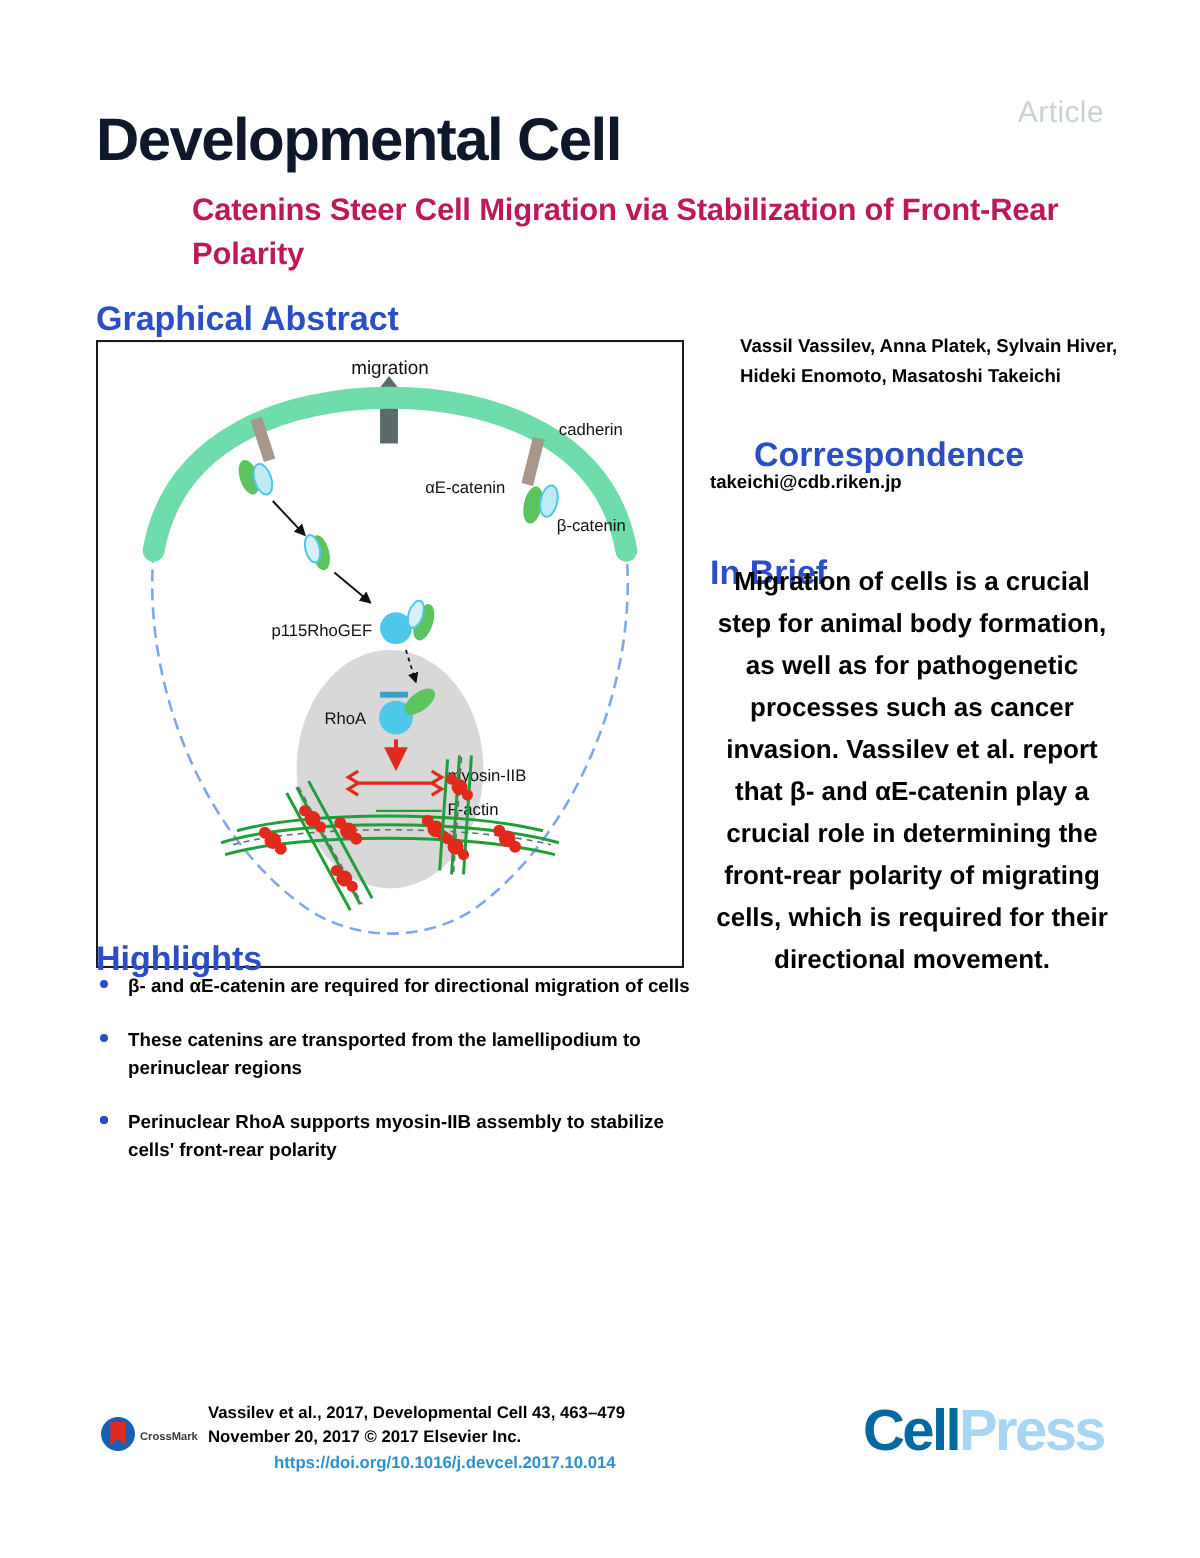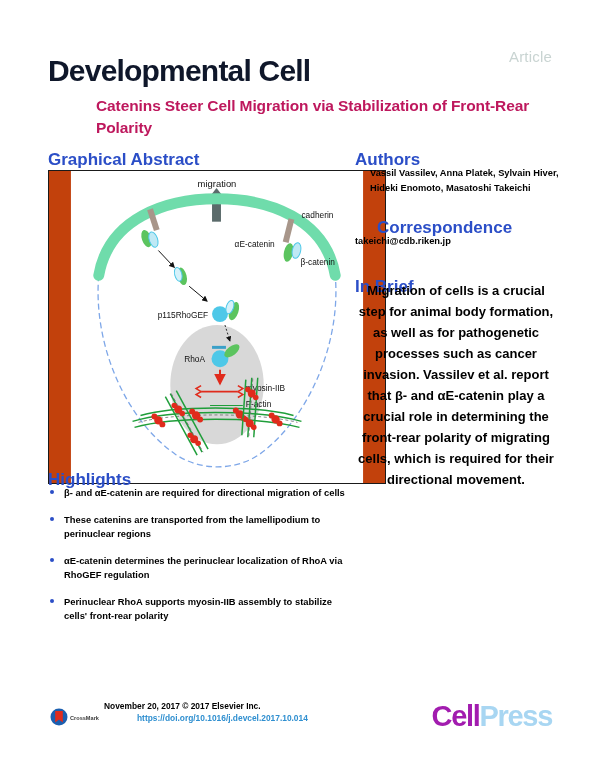--- a/index.html
+++ b/index.html
@@ -61,24 +61,24 @@
     font-weight: bold;
     letter-spacing: 0px;
   }
 
   
   #ga-head { position: absolute; left: 48px; top: 150px; }
   .ga-box {
     position: absolute;
     left: 48px;
     top: 170px;
-    width: 338px;
+    width: 294px;
     height: 314px;
     border: 1.6px solid #1a1a1a;
-    background: #c2410c;
+    background: #737373;
     box-sizing: border-box;
     overflow: hidden;
   }
   .ga-box svg { display:block; width:100%; height:100%; }
 
   
   .rcol { position: absolute; left: 355px; width: 200px; }
   #authors-head { top: 150px; }
   .authors-body {
     position: absolute;
@@ -162,21 +162,21 @@
   }
   .cellpress {
     position: absolute;
     right: 48px;
     top: 702px;
     font-size: 29px;
     font-weight: bold;
     letter-spacing: -1.3px;
     line-height: 1;
   }
-  .cp-dark { color: #a21caf; }
+  .cp-dark { color: #0369a1; }
   .cp-light { color: #a8d6f2; }
 </style>
 </head>
 <body>
 
 <div class="page">
 
   <div class="article-tag">Article</div>
 
   <div class="journal-title">Developmental Cell</div>
@@ -316,21 +316,20 @@
             <circle cx="178" cy="220" r="2.8"></circle>
             <circle cx="186" cy="228" r="2.8"></circle>
           <circle cx="180" cy="254" r="4"></circle>
             <circle cx="176" cy="250" r="2.8"></circle>
             <circle cx="184" cy="258" r="2.8"></circle>
         </g>
       </g>
     </svg>
   </div>
 
-  <div class="sec-head rcol" id="authors-head">Authors</div>
   <div class="authors-body">Vassil Vassilev, Anna Platek, Sylvain Hiver, Hideki Enomoto, Masatoshi Takeichi</div>
 
   <div class="sec-head rcol" id="corr-head">Correspondence</div>
   <div class="corr-body">takeichi@cdb.riken.jp</div>
 
   <div class="sec-head rcol" id="brief-head">In Brief</div>
   <div class="brief-body">Migration of cells is a crucial step for animal body formation, as well as for pathogenetic processes such as cancer invasion. Vassilev et al. report that β- and αE-catenin play a crucial role in determining the front-rear polarity of migrating cells, which is required for their directional movement.</div>
 
   <div class="sec-head" id="hl-head">Highlights</div>
 
@@ -338,37 +337,37 @@
     <li class="hl-item">
       <span class="hl-bullet"></span>
       <span>β- and αE-catenin are required for directional migration of cells</span>
     </li>
     <li class="hl-item">
       <span class="hl-bullet"></span>
       <span>These catenins are transported from the lamellipodium to perinuclear regions</span>
     </li>
     <li class="hl-item">
       <span class="hl-bullet"></span>
-      <span>αE-catenin determines the perinuclear localization of RhoA via RhoGEF regulation</span>
     </li>
     <li class="hl-item">
       <span class="hl-bullet"></span>
       <span>Perinuclear RhoA supports myosin-IIB assembly to stabilize cells' front-rear polarity</span>
     </li>
   </ul>
 
   <div class="crossmark">
     <svg viewBox="0 0 50 22" xmlns="http://www.w3.org/2000/svg">
       <circle cx="9" cy="11" r="8.5" fill="#1b5fb0"></circle>
       <path d="M5.2,5 h7.6 v11.5 l-3.8,-3 l-3.8,3 z" fill="#e02b1c"></path>
       <text x="20" y="14" font-family="Liberation Sans, sans-serif" font-size="5.6" font-weight="bold" fill="#3a3a3a">CrossMark</text>
     </svg>
   </div>
 
   <div class="footer-cite">
+    <div>Vassilev et al., 2017, Developmental Cell 43, 463–479</div>
     <div>November 20, 2017 © 2017 Elsevier Inc.</div>
     <div class="doi">https://doi.org/10.1016/j.devcel.2017.10.014</div>
   </div>
 
   <div class="cellpress">
     <span class="cp-dark">Cell</span><span class="cp-light">Press</span>
   </div>
 
 </div>
 

